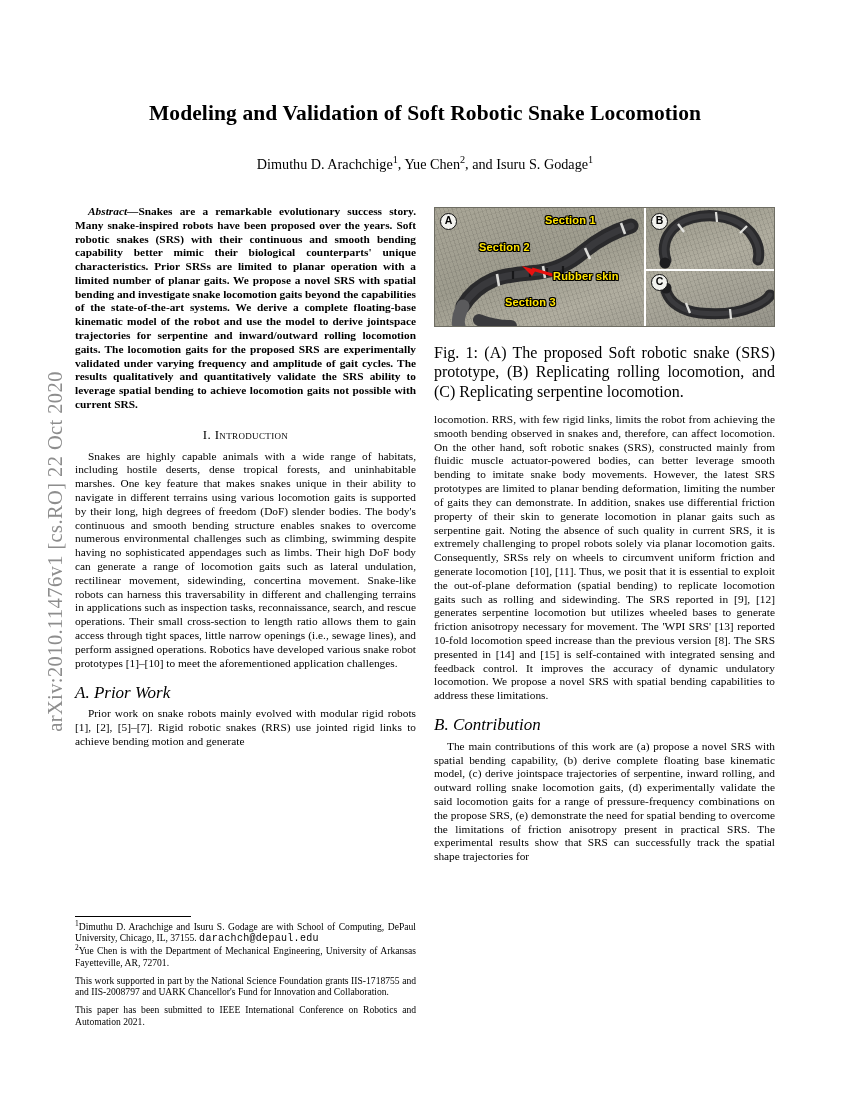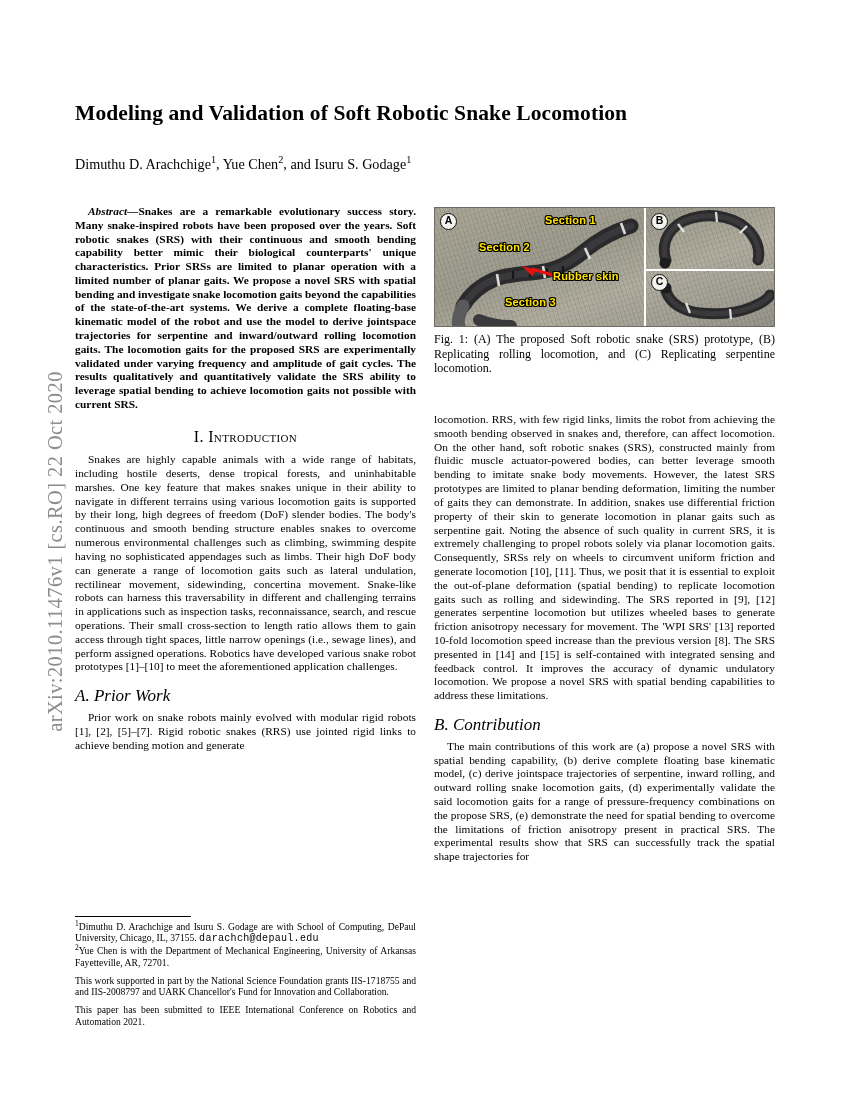--- a/index.html
+++ b/index.html
@@ -47,21 +47,21 @@
     width: 700px;
     height: 1100px;
   }
 
   
   #title-block {
     position: absolute;
     left: 0;
     top: 100px;
     width: 700px;
-    text-align: left;
+    text-align: center;
   }
   #paper-title {
     font-size: 21.5px;
     font-weight: bold;
     line-height: 1.25;
     margin: 0;
     letter-spacing: 0.1px;
   }
   #author-line {
     margin-top: 28px;
@@ -97,21 +97,21 @@
     text-indent: 13px;
     text-align: justify;
     line-height: 1.216;
   }
   .abstract .lead {
     font-style: italic;
     font-weight: bold;
   }
 
   h2.section {
-    font-size: 16px;
+    font-size: 13px;
     font-weight: normal;
     font-variant: small-caps;
     text-align: center;
     margin: 15px 0 7px 0;
     letter-spacing: 0.35px;
   }
   h3.subsection {
     font-size: 17px;
     font-weight: normal;
     font-style: italic;
@@ -201,22 +201,22 @@
 
   #red-arrow { position: absolute; left: 85px; top: 58px; z-index: 6; }
 
   
   .snake-svg { position: absolute; z-index: 4; }
   #snake-a { left: 0px;   top: 0px; }
   #snake-b { left: 209px; top: 0px; }
   #snake-c { left: 209px; top: 61px; }
 
   #figure-caption {
-    margin-top: 5px;
-    font-size: 12px;
+    margin-top: 16px;
+    font-size: 16px;
     line-height: 1.215;
     text-align: justify;
   }
 
   
   #footnotes {
     position: absolute;
     left: 0px;
     top: 916px;
     width: 341px;

